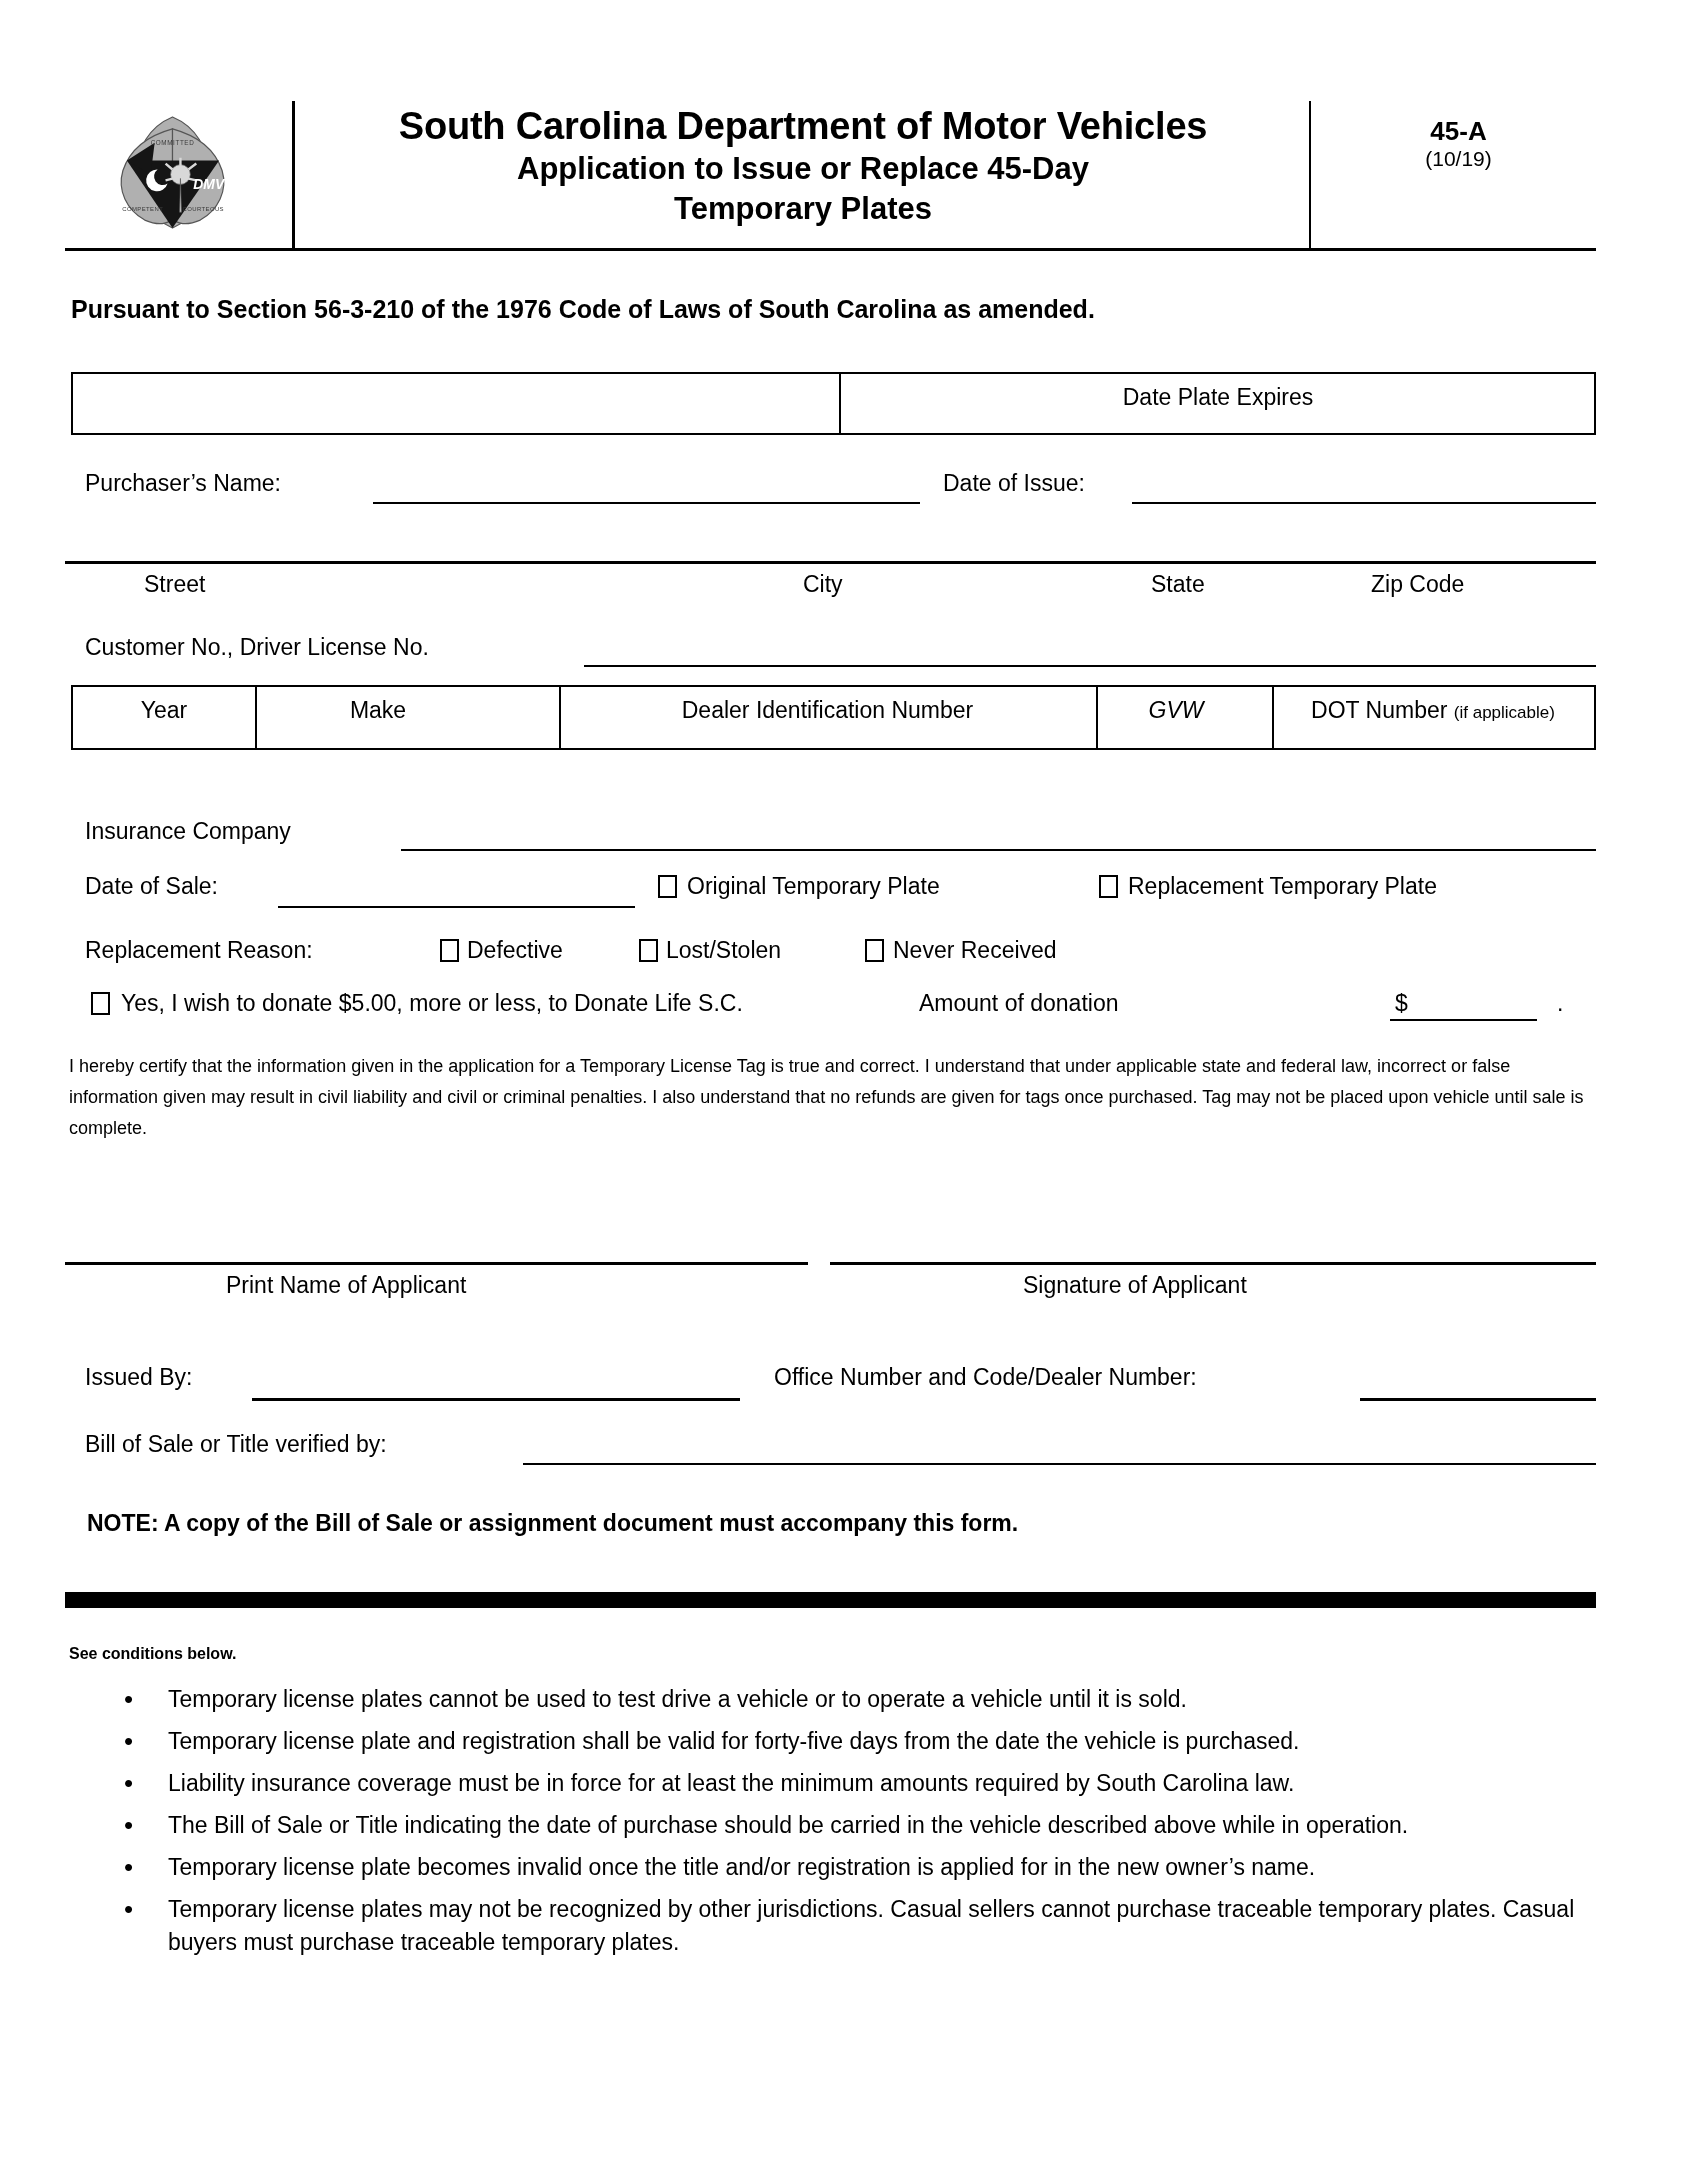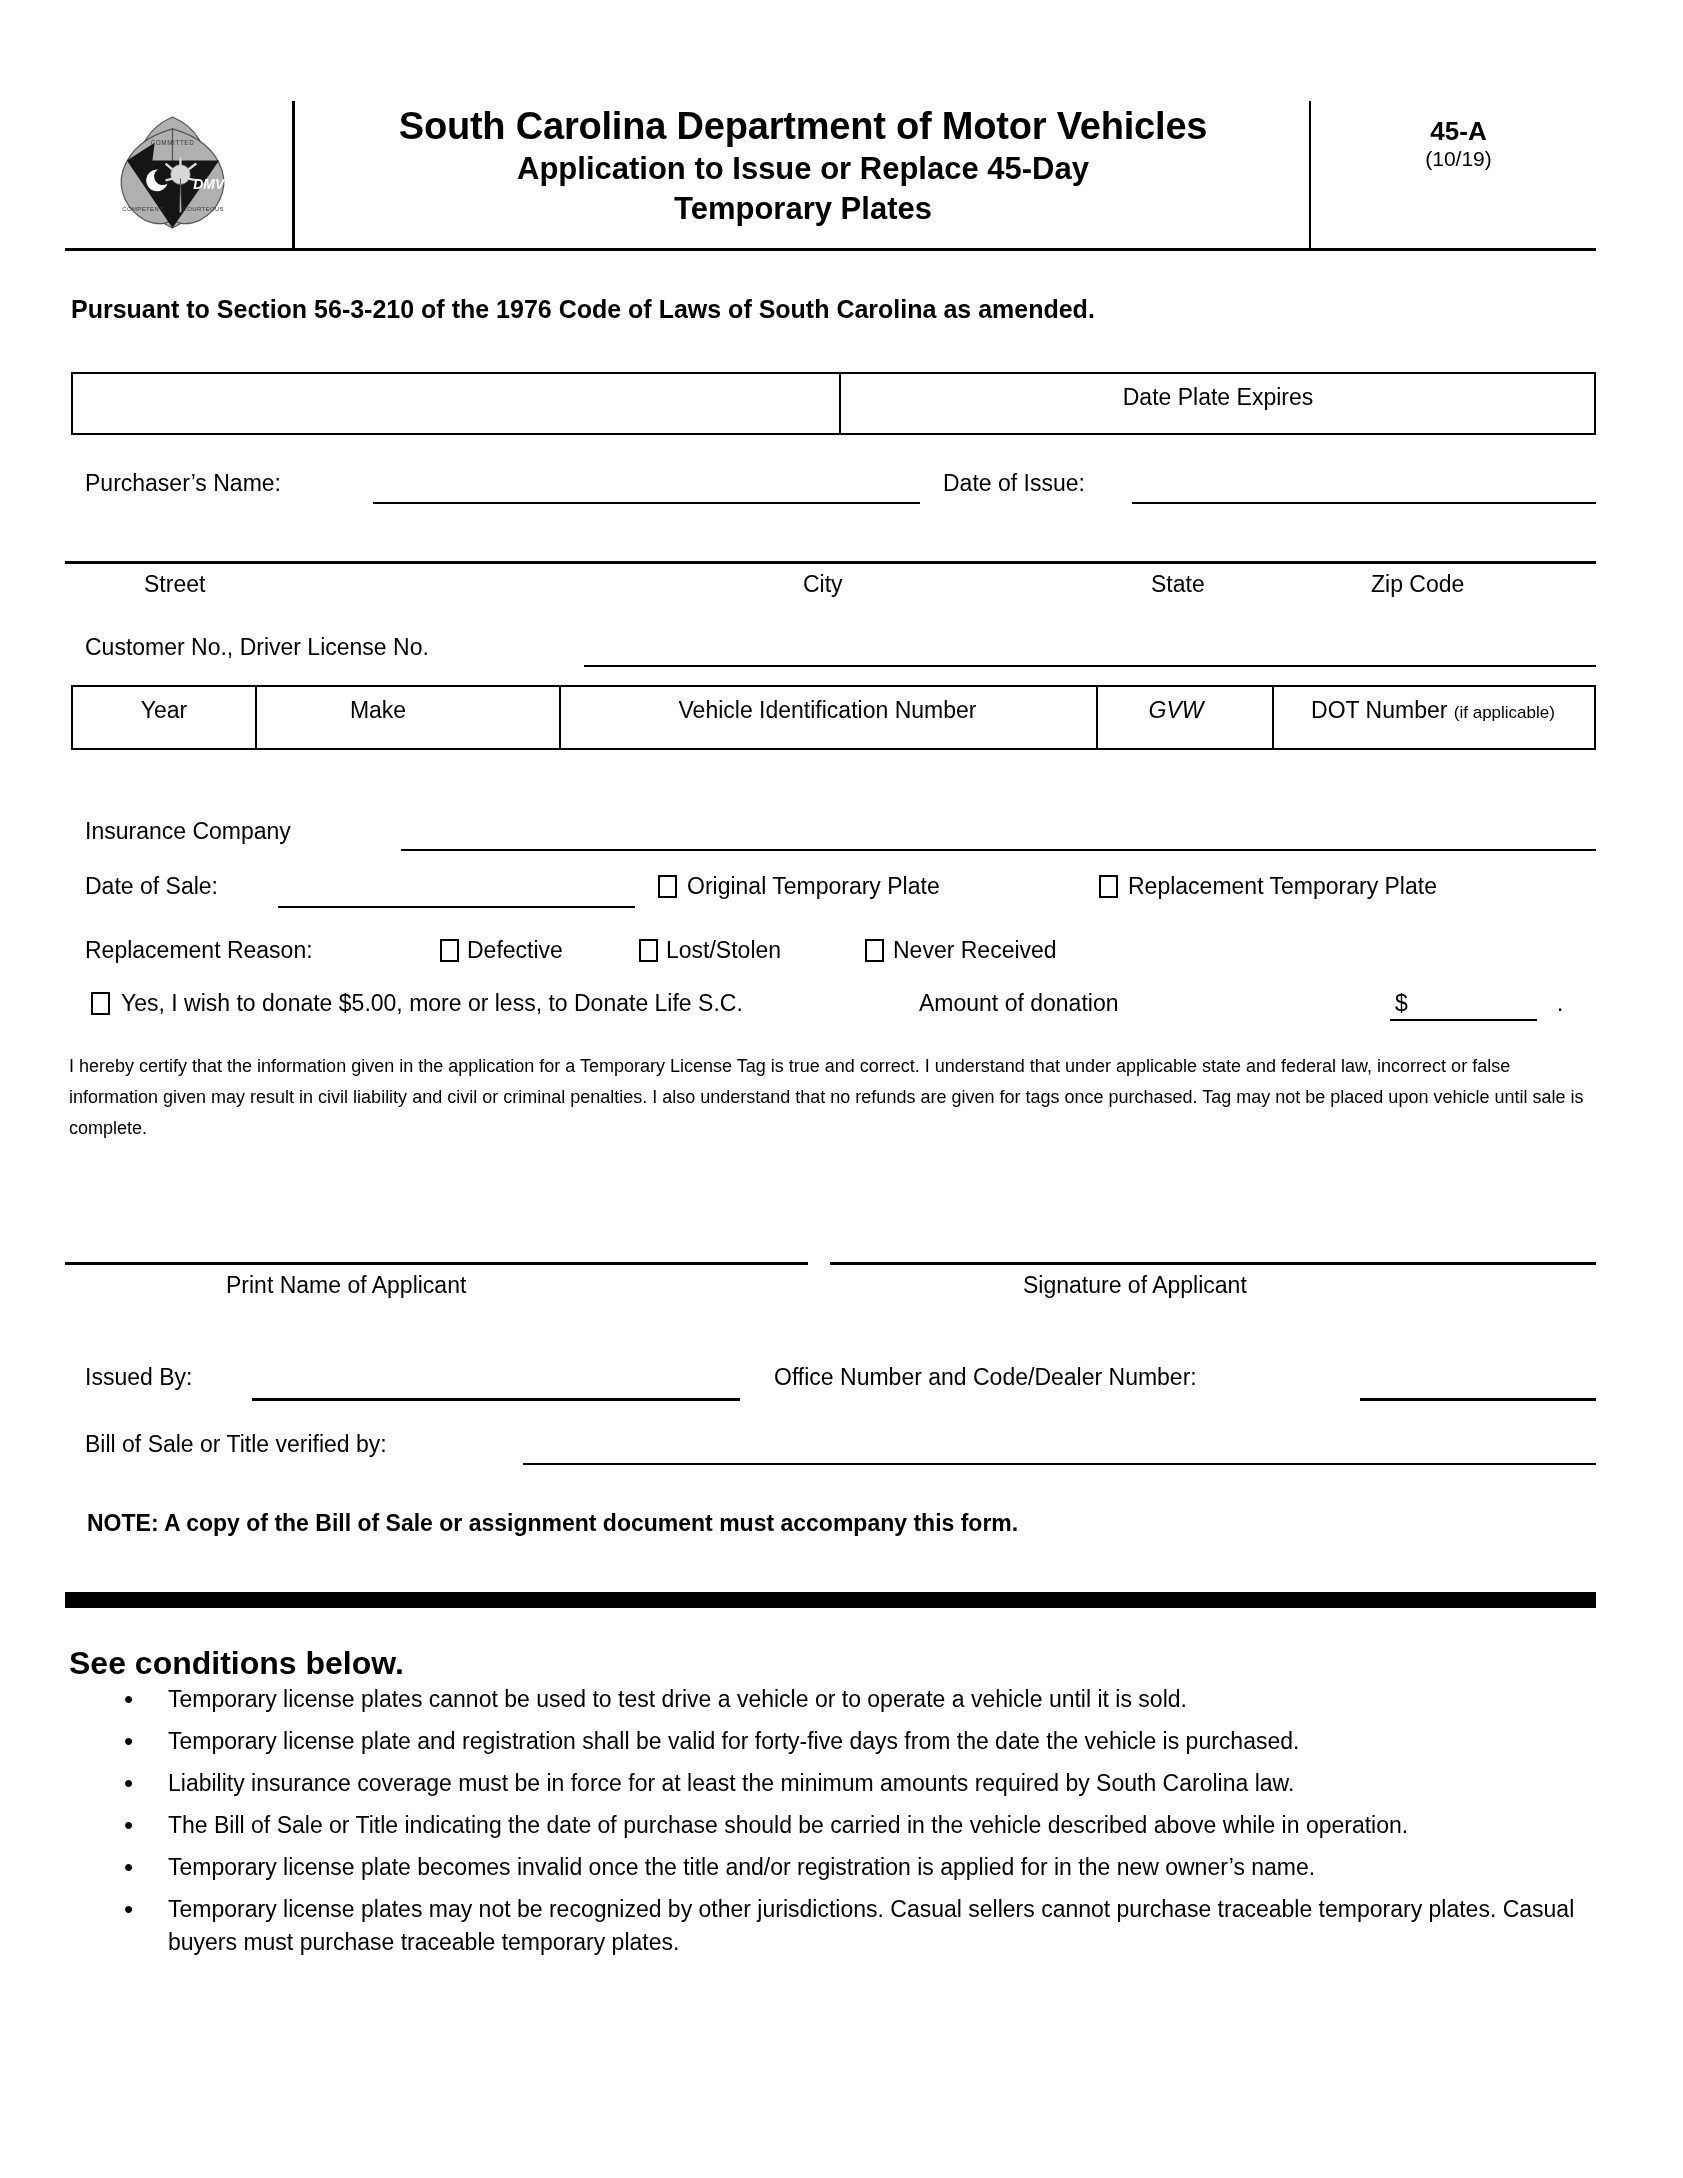--- a/index.html
+++ b/index.html
@@ -225,21 +225,21 @@
     width: 1531px;
     height: 16px;
     background: #000;
   }
 
   
   .cond-title {
     position: absolute;
     left: 69px;
     top: 1645px;
-    font-size: 32px;
+    font-size: 16px;
     font-weight: bold;
   }
   .cond-list {
     position: absolute;
     left: 69px;
     top: 1683px;
     width: 1530px;
   }
   .cond-item {
     position: relative;
@@ -331,21 +331,21 @@
   <div class="rule" style="left:584px; top:665px; width:1012px;"></div>
 
   <div class="veh-table">
     <div class="vdiv" style="left:182px;"></div>
     <div class="vdiv" style="left:486px;"></div>
     <div class="vdiv" style="left:1023px;"></div>
     <div class="vdiv" style="left:1199px;"></div>
 
     <div class="veh-cell" style="left:0; width:182px;">Year</div>
     <div class="veh-cell" style="left:182px; width:246px;">Make</div>
-    <div class="veh-cell" style="left:486px; width:537px;">Vehicle Identification Number</div>
+    <div class="veh-cell" style="left:486px; width:537px;">Dealer Identification Number</div>
     <div class="veh-cell" style="left:1023px; width:160px;font-style:italic;">GVW</div>
     <div class="veh-cell" style="left:1199px; width:322px;">
       <span>DOT Number </span><span class="veh-small">(if applicable)</span>
     </div>
   </div>
 
   <div class="lbl" style="left:85px; top:818px;">Insurance Company</div>
   <div class="rule" style="left:401px; top:849px; width:1195px;"></div>
 
   <div class="lbl" style="left:85px; top:873px;">Date of Sale:</div>

